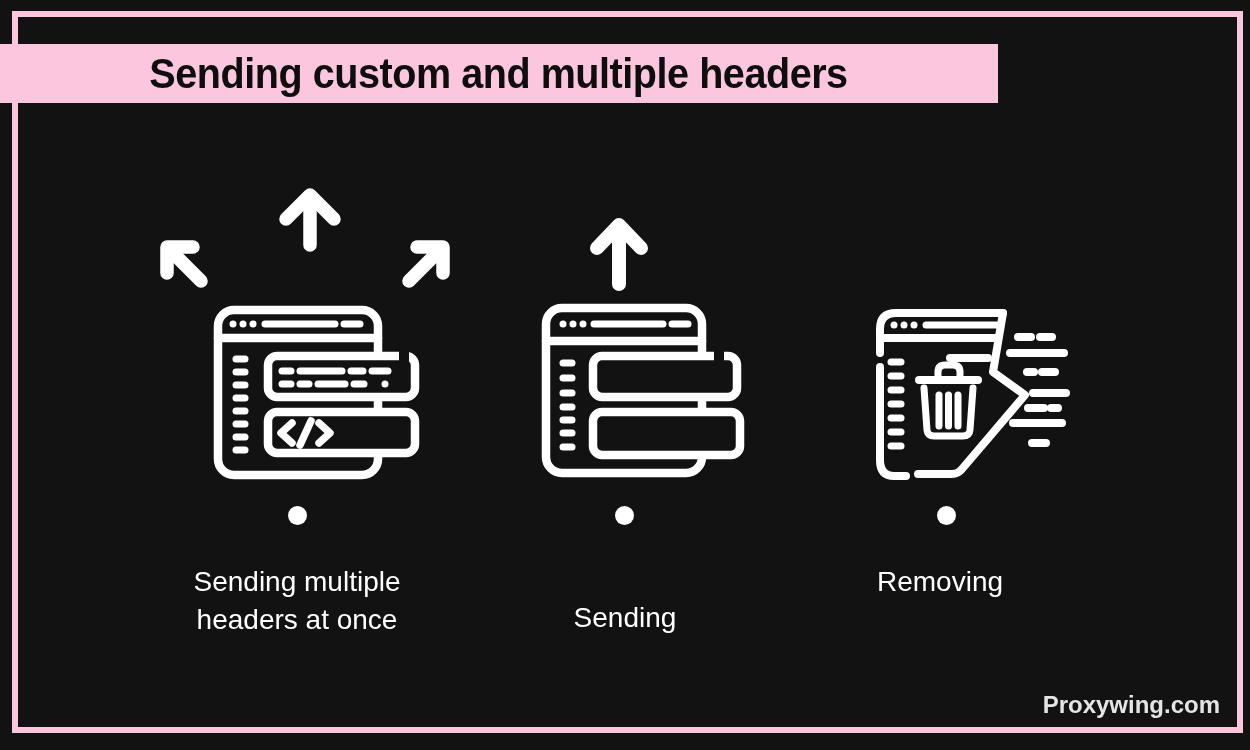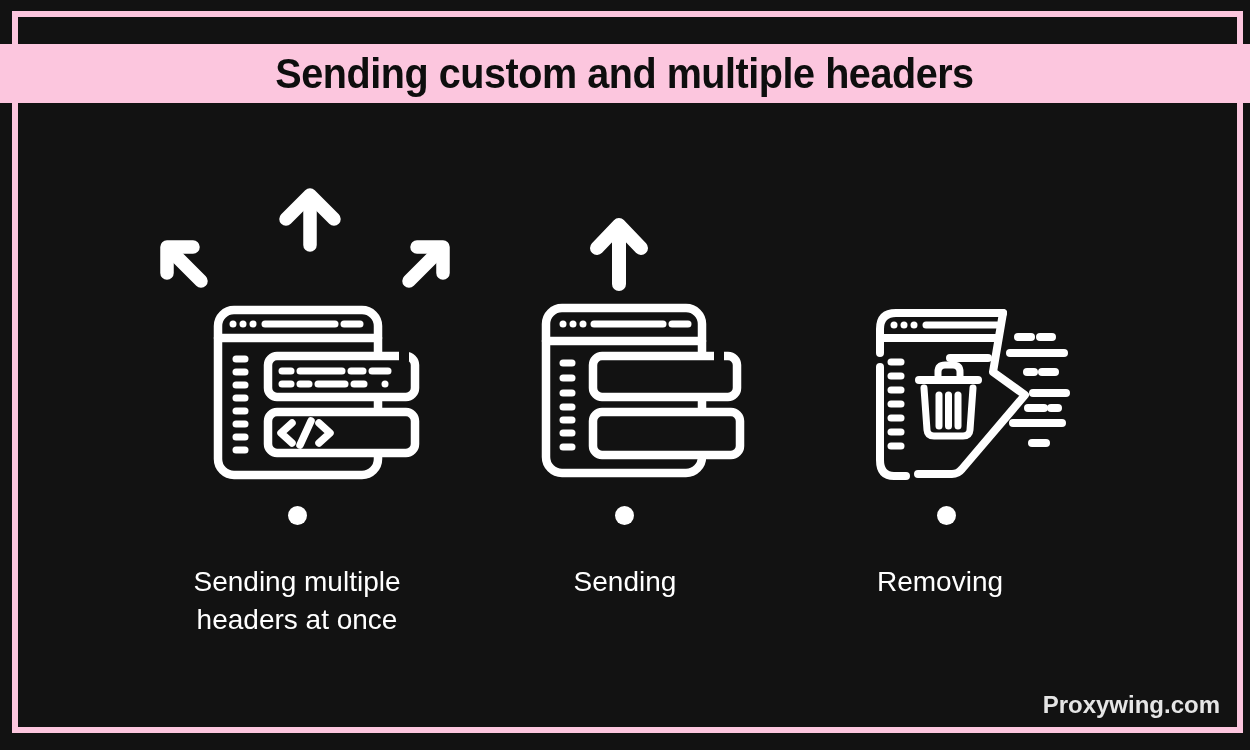--- a/index.html
+++ b/index.html
@@ -5,21 +5,21 @@
   html,body{margin:0;padding:0;background:#121212;}
   .stage{
     position:relative;width:1250px;height:750px;overflow:hidden;
     background:#121212;font-family:"Liberation Sans",sans-serif;
   }
   .frame{
     position:absolute;left:12px;top:11px;width:1219px;height:710px;
     border:6px solid #fcc6de;z-index:1;
   }
   .banner{
-    position:absolute;left:0;top:44px;width:1250px;height:59px;
+    position:absolute;left:0;top:44px;width:998px;height:59px;
     background:#fcc6de;z-index:2;display:flex;align-items:center;justify-content:center;
   }
   .banner h1{
     margin:0;font-size:43px;font-weight:700;color:#0e0e0e;
     letter-spacing:-0.5px;transform:scaleX(0.92);white-space:nowrap;
   }
   .icon{position:absolute;z-index:3;}
   .icon1{left:145px;top:175px;}
   .icon2{left:510px;top:200px;}
   .icon3{left:860px;top:285px;}
@@ -28,21 +28,21 @@
     background:#ffffff;z-index:3;
   }
   .dot1{left:288px;top:506px;}
   .dot2{left:615px;top:506px;}
   .dot3{left:937px;top:506px;}
   .label{
     position:absolute;top:563px;width:320px;text-align:center;
     color:#ffffff;font-size:28px;line-height:38px;font-weight:400;z-index:3;
   }
   .label1{left:137px;}
-  .label2{left:465px;}
+  .label2{left:465px;margin-top:36px;}
   .label3{left:780px;}
   .brand{
     position:absolute;right:30px;top:691px;color:#e5e5e5;
     font-size:24px;font-weight:700;z-index:3;
   }
 </style>
 </head>
 <body>
 
 <div class="stage">

